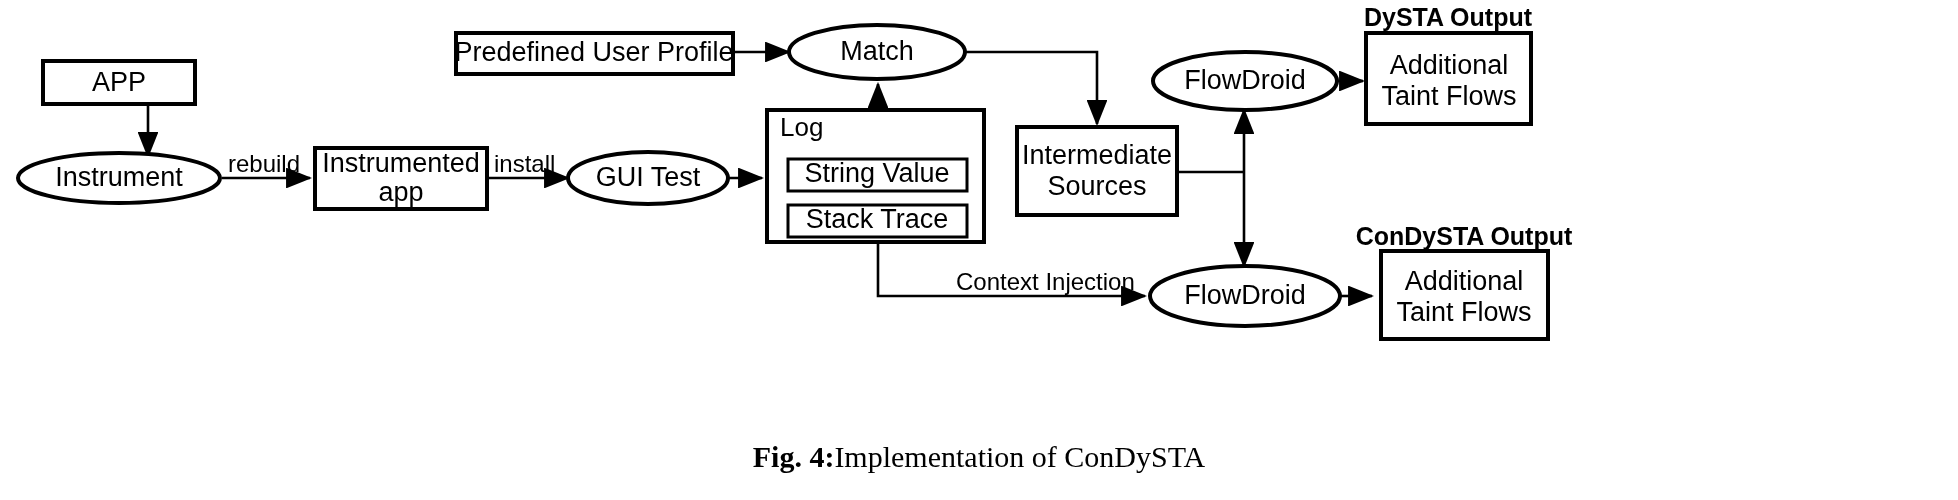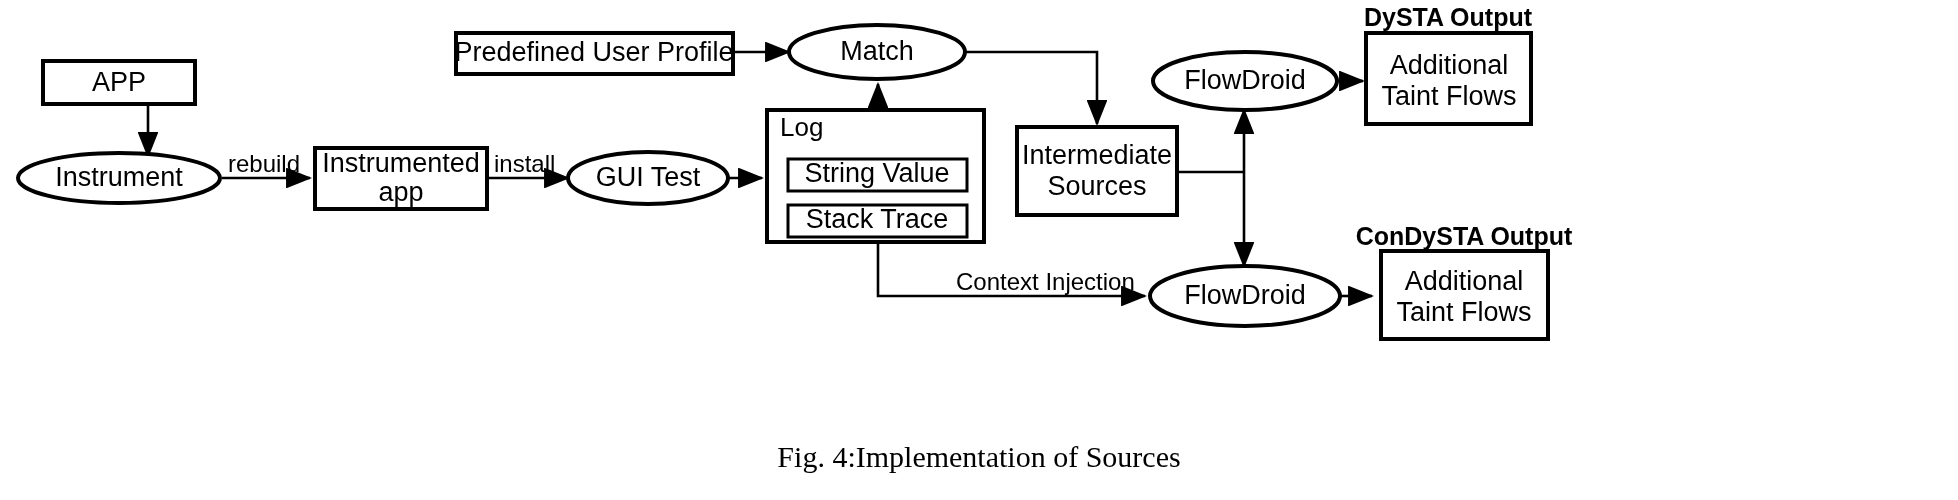--- a/index.html
+++ b/index.html
@@ -79,21 +79,21 @@
     left: 0;
     top: 440px;
     width: 1958px;
     text-align: center;
     font-family: "Liberation Serif", serif;
     font-size: 30px;
     color: #000000;
     white-space: nowrap;
   }
   .caption .cap-label {
-    font-weight: normal;
+    font-weight: bold;
   }
 </style>
 </head>
 <body>
 
 <div id="figure-root">
 
   <svg id="diagram" viewBox="0 0 1958 500">
     <defs>
       <marker id="arrowhead" markerWidth="10" markerHeight="8" refX="9.2" refY="4" orient="auto" markerUnits="strokeWidth">
@@ -207,16 +207,16 @@
 
     <g>
       <rect class="node-shape rect-box" x="1381" y="251" width="167" height="88"></rect>
       <text class="node-label" x="1464" y="283">Additional</text>
       <text class="node-label" x="1464" y="314">Taint Flows</text>
     </g>
 
   </svg>
 
   <div class="caption">
-    <span class="cap-label">Fig. 4:</span><span>Implementation of Sources</span>
+    <span class="cap-label">Fig. 4:</span><span>Implementation of ConDySTA</span>
   </div>
 
 </div>
 
 </body></html>

